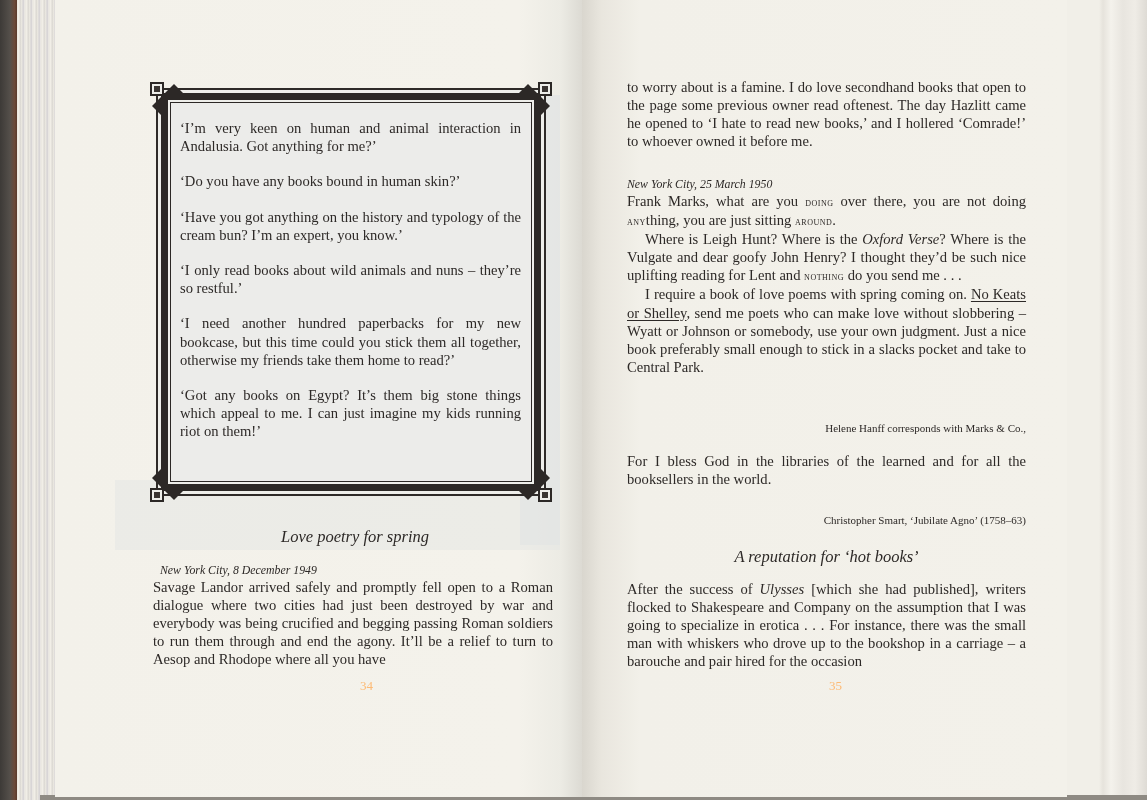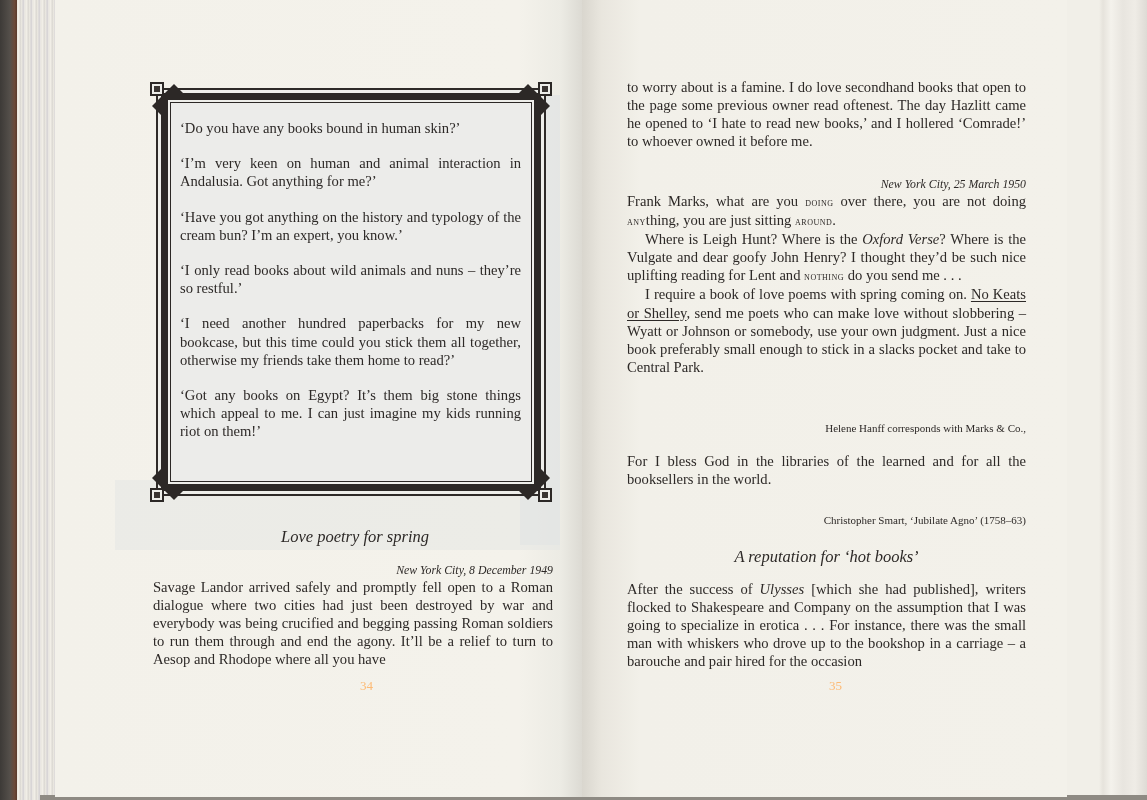--- a/index.html
+++ b/index.html
@@ -77,21 +77,21 @@
   .frame-text {
     position:absolute; left:30px; top:37px; width:341px;
     font-size:14.6px; line-height:18.2px; text-align:justify; color:#2d2927;
   }
   .frame-text p { margin:0 0 17px 0; }
 
   .heading {
     position:absolute; font-style:italic; font-size:16.5px; text-align:center; color:#2d2927;
   }
   .dateline {
-    position:absolute; font-style:italic; font-size:11.8px; text-align:right; color:#2d2927;
+    position:absolute; font-style:italic; font-size:11.8px; text-align:left; color:#2d2927;
   }
   .body-text {
     position:absolute; font-size:14.6px; line-height:18.1px; text-align:justify; color:#2d2927;
   }
   .body-text p { margin:0; }
   .indent { text-indent:18px; }
   .sc { font-variant:small-caps; font-size:0.82em; letter-spacing:0.5px; text-transform:lowercase; }
   .attr {
     position:absolute; font-size:11px; line-height:17px; text-align:right; color:#2d2927;
   }
@@ -121,22 +121,22 @@
   <div class="tri t1"></div>
   <div class="tri t2"></div>
   <div class="tri t3"></div>
   <div class="tri t4"></div>
   <div class="tri t5"></div>
   <div class="tri t6"></div>
   <div class="tri t7"></div>
   <div class="tri t8"></div>
 
   <div class="frame-text">
+    <p>‘I’m very keen on human and animal interaction in Andalusia. Got anything for me?’</p>
     <p>‘Do you have any books bound in human skin?’</p>
-    <p>‘I’m very keen on human and animal interaction in Andalusia. Got anything for me?’</p>
     <p>‘Have you got anything on the history and typology of the cream bun? I’m an expert, you know.’</p>
     <p>‘I only read books about wild animals and nuns – they’re so restful.’</p>
     <p>‘I need another hundred paperbacks for my new bookcase, but this time could you stick them all together, otherwise my friends take them home to read?’</p>
     <p>‘Got any books on Egypt? It’s them big stone things which appeal to me. I can just imagine my kids running riot on them!’</p>
   </div>
 </div>
 
 <div class="heading" style="left:160px; top:527px; width:390px;">Love poetry for spring</div>
 <div class="dateline" style="left:160px; top:563px; width:393px;">New York City, 8 December 1949</div>
 <div class="body-text" style="left:153px; top:578px; width:400px;">

